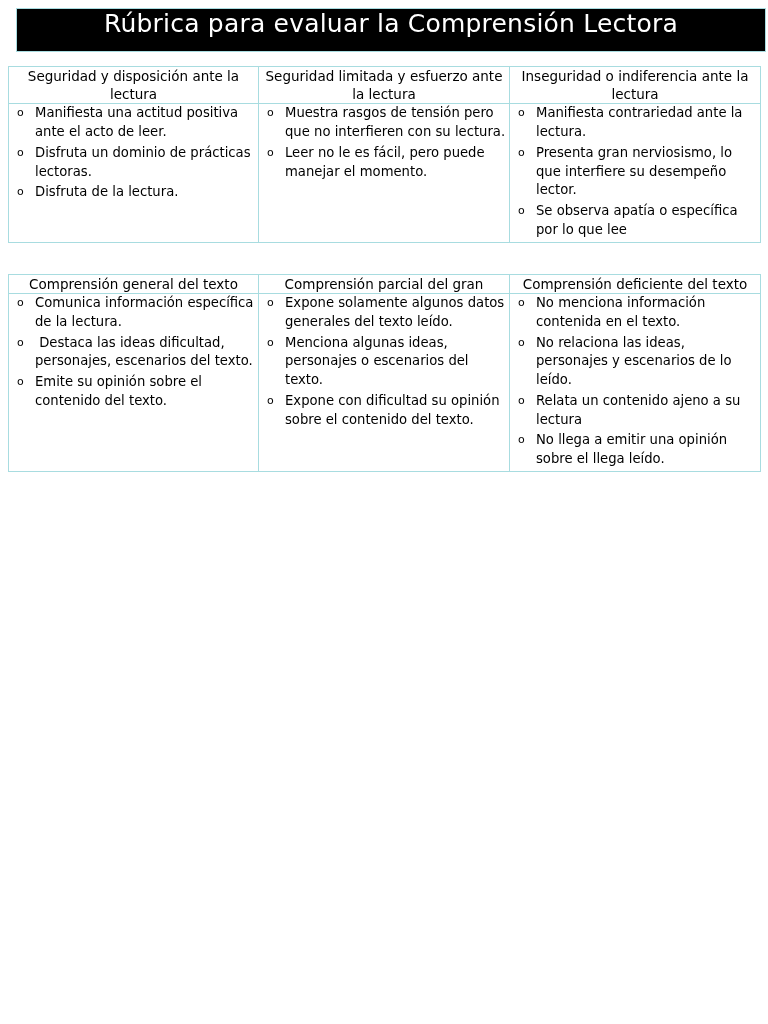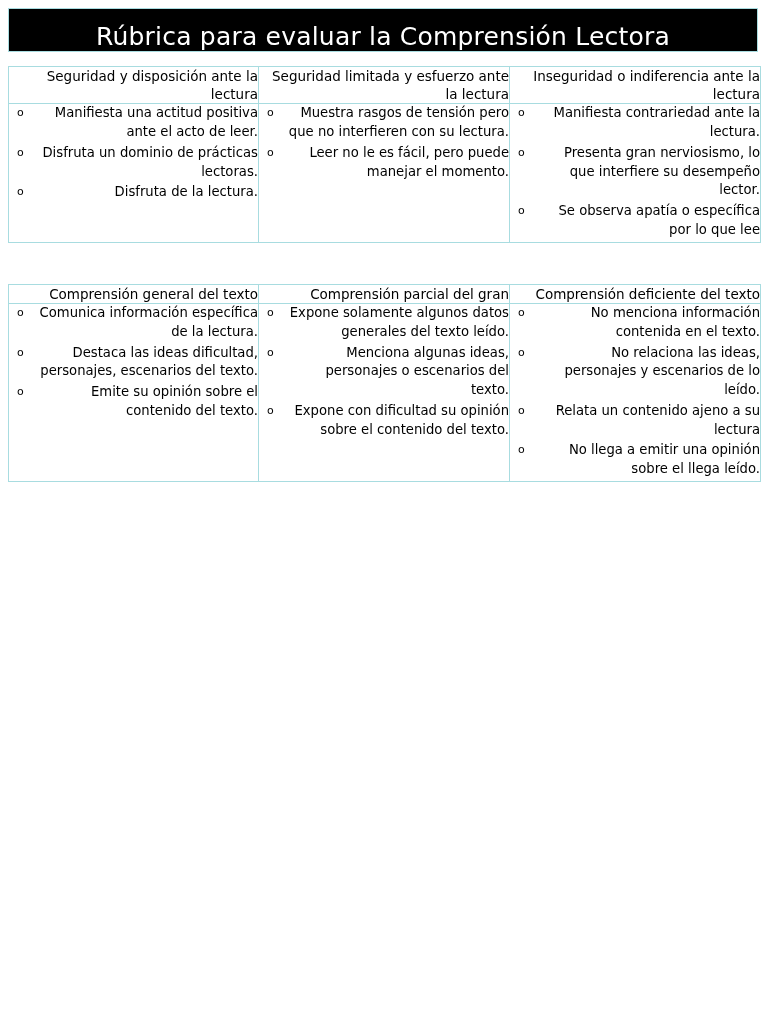--- a/index.html
+++ b/index.html
@@ -19,29 +19,29 @@
     width: 768px;
     height: 1024px;
     background: #ffffff;
     position: relative;
     box-sizing: border-box;
   }
 
   
   .title-banner {
     position: absolute;
-    left: 8px;
+    left: 16px;
     top: 8px;
     width: 750px;
     height: 44px;
     background: #000000;
     border: 1px solid #a8dce0;
     box-sizing: border-box;
     display: flex;
-    align-items: flex-end;
+    align-items: flex-start;
     justify-content: center;
   }
   .title-text {
     color: #ffffff;
     font-size: 25px;
     font-weight: 400;
     letter-spacing: 0.2px;
     font-family: "DejaVu Sans", sans-serif;
     white-space: nowrap;
   }
@@ -49,33 +49,32 @@
   
   .rubric-table {
     position: absolute;
     left: 8px;
     width: 752px;
     border-collapse: collapse;
     table-layout: fixed;
     background: #ffffff;
   }
   #table-1 { top: 66px; }
-  #table-2 { top: 284px; }
+  #table-2 { top: 274px; }
 
   .rubric-table col.c1 { width: 250px; }
   .rubric-table col.c2 { width: 251px; }
   .rubric-table col.c3 { width: 251px; }
 
   .rubric-table th,
   .rubric-table td {
     border: 1px solid #a8dce0;
     vertical-align: top;
     padding: 0;
     background: #ffffff;
-    text-align: right;
   }
 
   .hdr-cell {
     text-align: center;
     padding: 8px 10px 9px 10px;
     font-size: 13.5px;
     font-weight: 400;
     color: #000000;
     line-height: 1.35;
     font-family: "DejaVu Sans", sans-serif;

